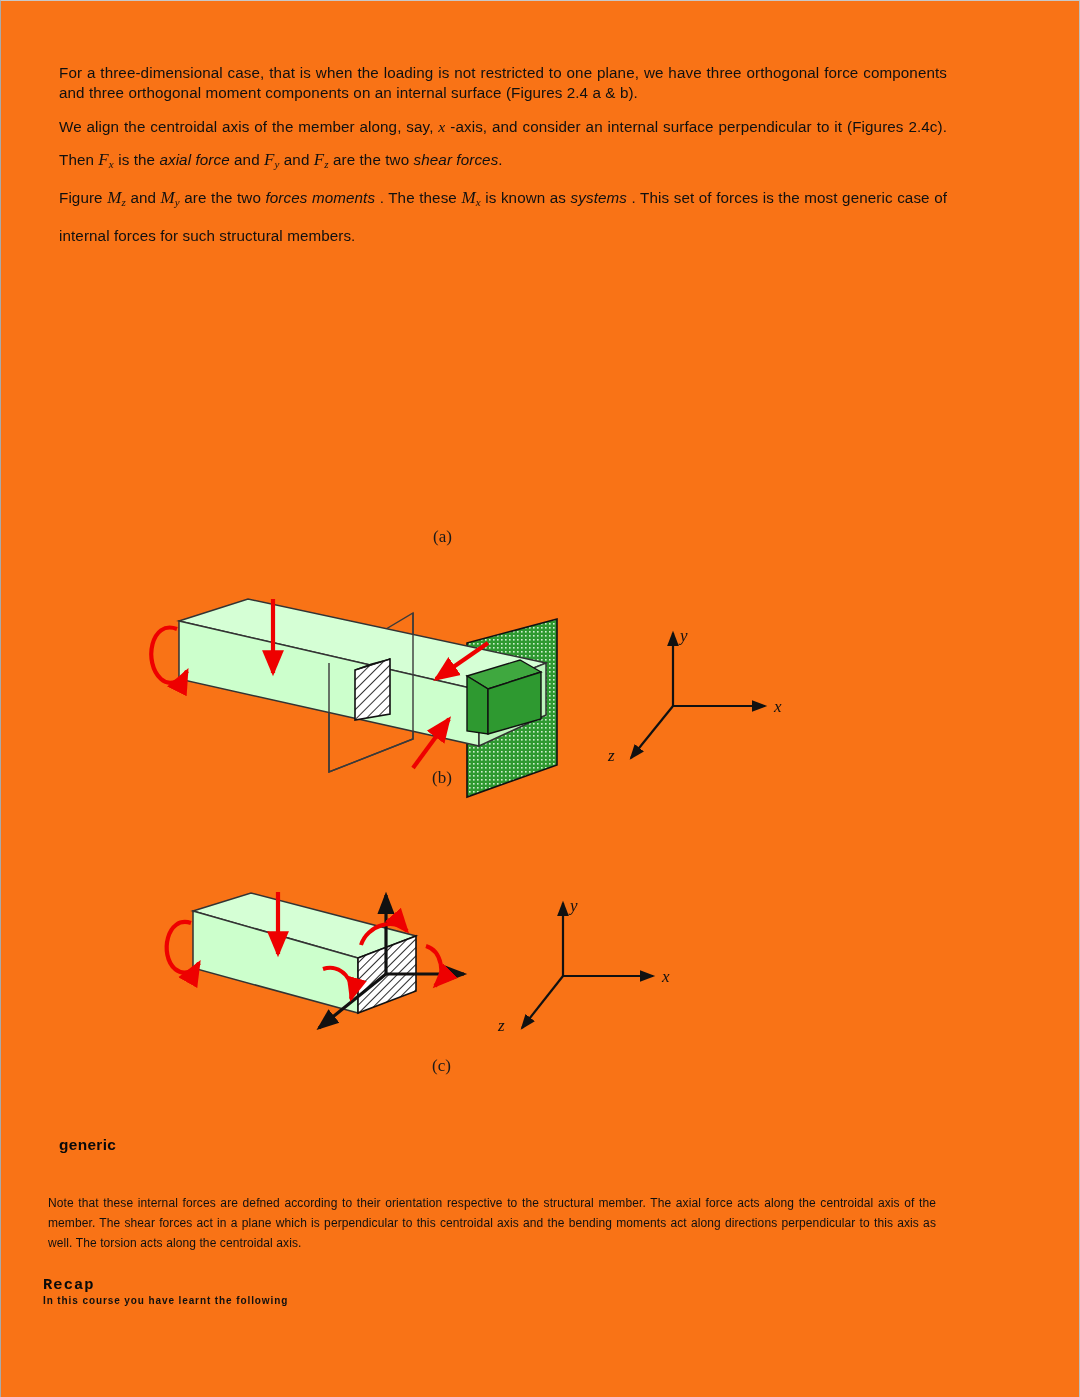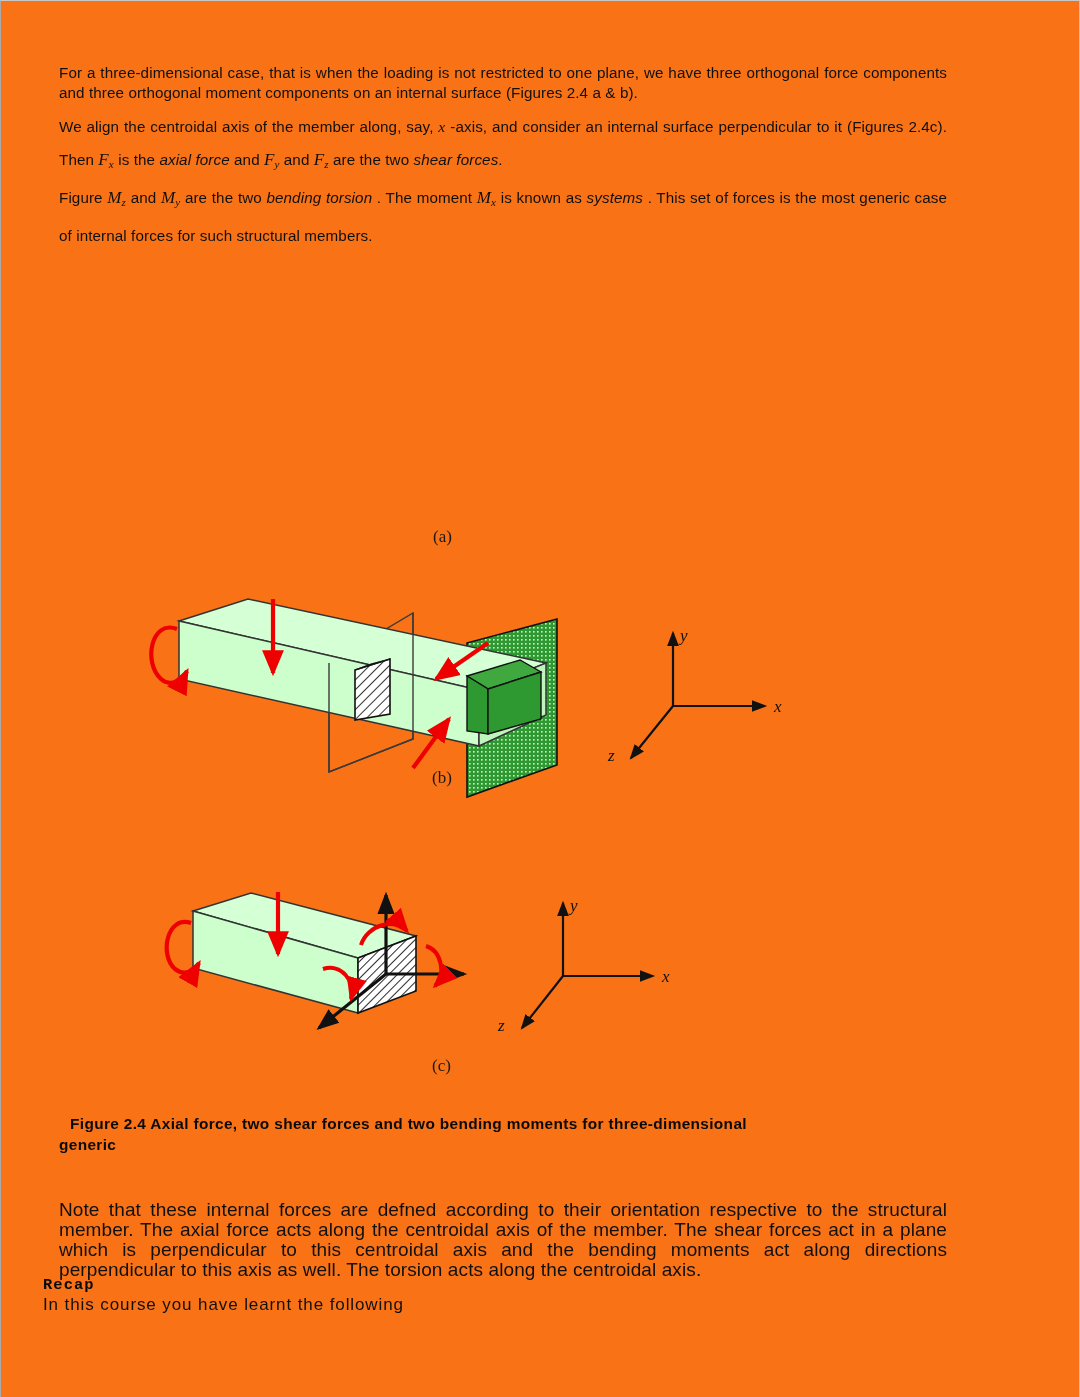--- a/index.html
+++ b/index.html
@@ -96,46 +96,47 @@
     font-size: 15.4px;
     font-weight: bold;
     line-height: 21px;
     color: #0a0a0a;
     letter-spacing: 0.35px;
   }
   .caption .c-indent { padding-left: 11px; }
 
   .note {
     position: absolute;
-    left: 58px;
+    left: 47px;
     top: 1180px;
     width: 888px;
-    font-size: 19px;
+    font-size: 12px;
     line-height: 20px;
     color: #101010;
     text-align: justify;
     letter-spacing: 0.1px;
   }
   .recap-head {
     position: absolute;
     left: 42px;
     top: 1275px;
     font-size: 15.4px;
     font-weight: bold;
     letter-spacing: 1.1px;
     color: #0a0a0a;
     font-family: Liberation Mono, monospace;
   }
   .recap-body {
     position: absolute;
     left: 42px;
     top: 1294px;
-    font-size: 17px;
+    font-size: 10px;
     letter-spacing: 0.9px;
     color: #101010;
+    font-weight: bold;
   }
 </style>
 </head>
 <body>
 
 <div class="page">
 
   <div class="content">
 
     <p class="body-text">For a three-dimensional case, that is when the loading is not restricted to one plane, we have three orthogonal force components and three orthogonal moment components on an internal surface (Figures 2.4 a &amp; b).</p>
@@ -154,22 +155,22 @@
       <span>are the two</span>
       <span class="it">shear forces</span><span>.</span>
     </p>
 
     <p class="body-text loose">
       <span>Figure</span>
       <span class="mvar"><span>M</span><sub>z</sub></span>
       <span>and</span>
       <span class="mvar"><span>M</span><sub>y</sub></span>
       <span>are the two</span>
-      <span class="it">bending torsion</span>
-      <span>. The moment</span>
+      <span class="it">forces moments</span>
+      <span>. The these</span>
       <span class="mvar"><span>M</span><sub>x</sub></span>
       <span>is known as</span>
       <span class="it">systems</span>
       <span>. This set of forces is the most generic case of internal forces for such structural members.</span>
     </p>
   </div>
 
   <div class="figures">
 
     <svg width="1080" height="800" viewBox="0 0 1080 800">
@@ -329,21 +330,21 @@
           <text class="axis-label" x="527" y="1026">z</text>
         </g>
 
         <text class="fig-label" x="431" y="780" style="font-size:17px;fill:#1a1a1a">(c)</text>
       </g>
 
     </svg>
   </div>
 
   <div class="caption">
-    <span class="c-indent">Figure 2.4 Axial force, two shear forces and two bending moments for three-dimensional</span><br>
+    <br>
     <span>generic</span>
   </div>
 
   <p class="note">Note that these internal forces are defned  according to their orientation respective to the structural member. The axial force acts along the centroidal axis of the member. The shear forces act in a plane which is perpendicular to this centroidal axis and the bending moments act along directions perpendicular to this axis as well. The torsion acts along the centroidal axis.</p>
 
   <div class="recap-head">Recap</div>
   <div class="recap-body">In this course you have learnt the following</div>
 
 </div>
 

